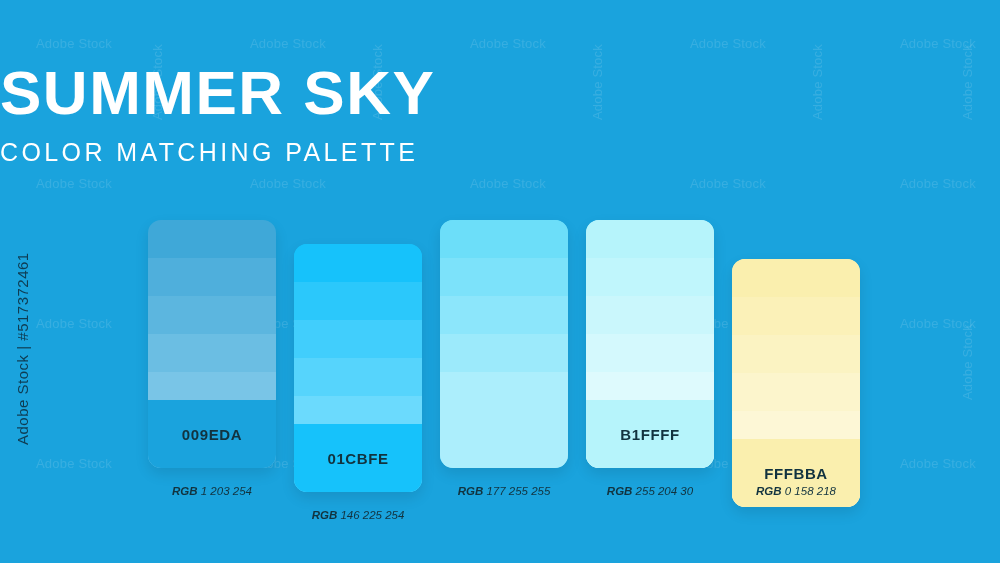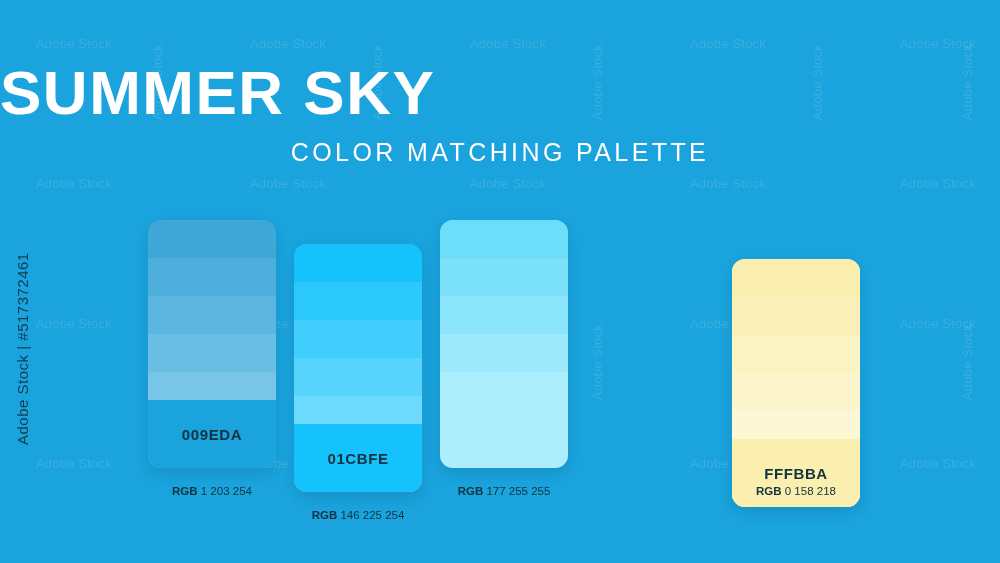--- a/index.html
+++ b/index.html
@@ -61,21 +61,21 @@
     font-weight: bold;
     letter-spacing: 1.5px;
     line-height: 1;
     font-family: "Liberation Sans", sans-serif;
   }
   .subtitle {
     position: absolute;
     top: 138px;
     left: 0;
     width: 1000px;
-    text-align: center;
+    text-align: left;
     color: #ffffff;
     font-size: 25px;
     letter-spacing: 3.4px;
     font-family: "Liberation Sans", sans-serif;
   }
 
   
   #palette {
     position: absolute;
     left: 148px;
@@ -125,20 +125,21 @@
   .rgbline {
     position: absolute;
     top: 265px;
     left: 0;
     width: 128px;
     text-align: center;
     color: #12333f;
     font-size: 11.5px;
     white-space: nowrap;
     font-family: "Liberation Sans", sans-serif;
+    font-style: italic;
   }
   .rgbline b {
     font-weight: bold;
   }
 </style>
 </head>
 <body>
 
 <div id="stage">
 
@@ -212,20 +213,33 @@
           <div class="shade-stack">
             <div class="shade" style="background: rgb(108, 222, 249); height: 38px;"></div>
             <div class="shade" style="background: rgb(124, 226, 250); height: 38px;"></div>
             <div class="shade" style="background: rgb(140, 230, 251); height: 38px;"></div>
             <div class="shade" style="background: rgb(156, 234, 251); height: 38px;"></div>
             <div class="shade" style="background: rgb(172, 238, 252); height: 96px;"></div>
           </div>
         </div>
         <div class="rgbline"><b>RGB </b><span>177 255 255</span></div>
       </div>
+      <div class="swatch" style="left: 438px;">
+        <div class="card" style="background: rgb(182, 244, 251);">
+          <div class="shade-stack">
+            <div class="shade" style="background: rgb(182, 244, 251); height: 38px;"></div>
+            <div class="shade" style="background: rgb(192, 246, 252); height: 38px;"></div>
+            <div class="shade" style="background: rgb(202, 247, 252); height: 38px;"></div>
+            <div class="shade" style="background: rgb(212, 249, 253); height: 38px;"></div>
+            <div class="shade" style="background: rgb(222, 250, 253); height: 96px;"></div>
+          </div>
+          <div class="hexlabel" style="background: rgb(182, 244, 251);">B1FFFF</div>
+        </div>
+        <div class="rgbline"><b>RGB </b><span>255 204 30</span></div>
+      </div>
       <div class="swatch" style="left: 584px;">
         <div class="card" style="background: rgb(250, 239, 174); margin-top: 39px;">
           <div class="shade-stack">
             <div class="shade" style="background: rgb(250, 239, 174); height: 38px;"></div>
             <div class="shade" style="background: rgb(251, 241, 184); height: 38px;"></div>
             <div class="shade" style="background: rgb(251, 243, 194); height: 38px;"></div>
             <div class="shade" style="background: rgb(252, 245, 204); height: 38px;"></div>
             <div class="shade" style="background: rgb(253, 247, 214); height: 96px;"></div>
           </div>
           <div class="hexlabel" style="background: rgb(250, 239, 174);">FFFBBA</div>

